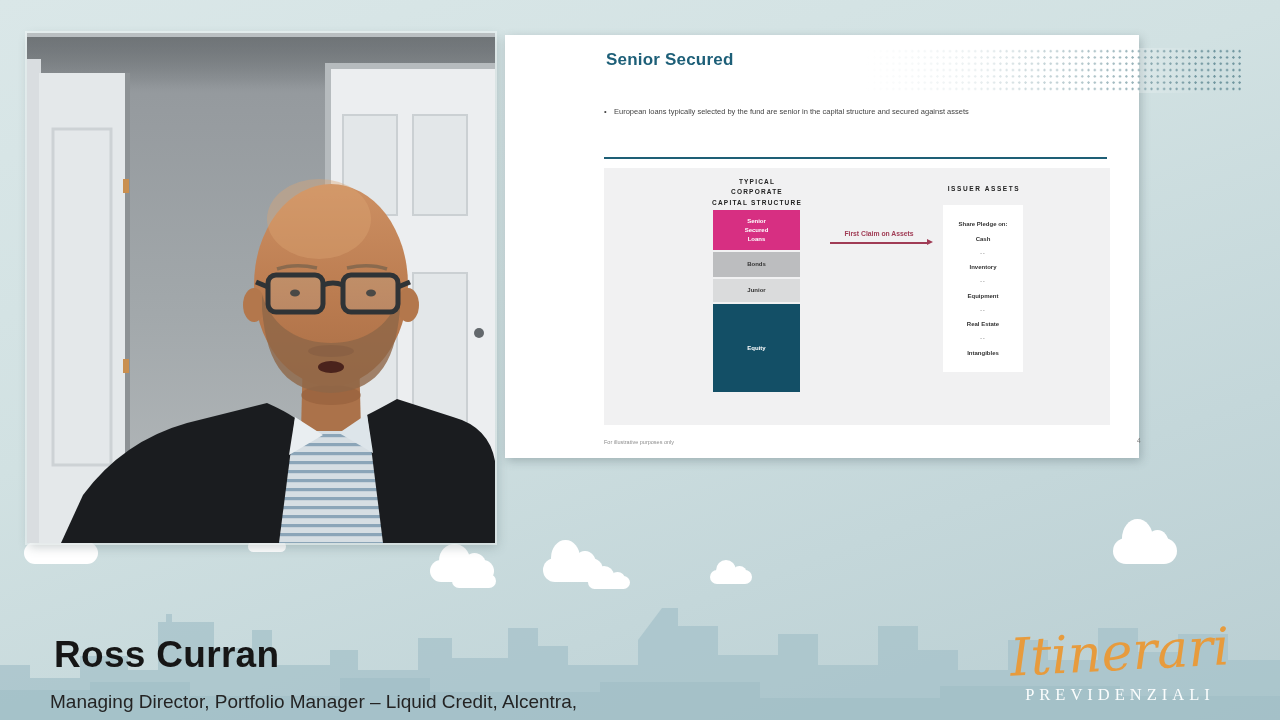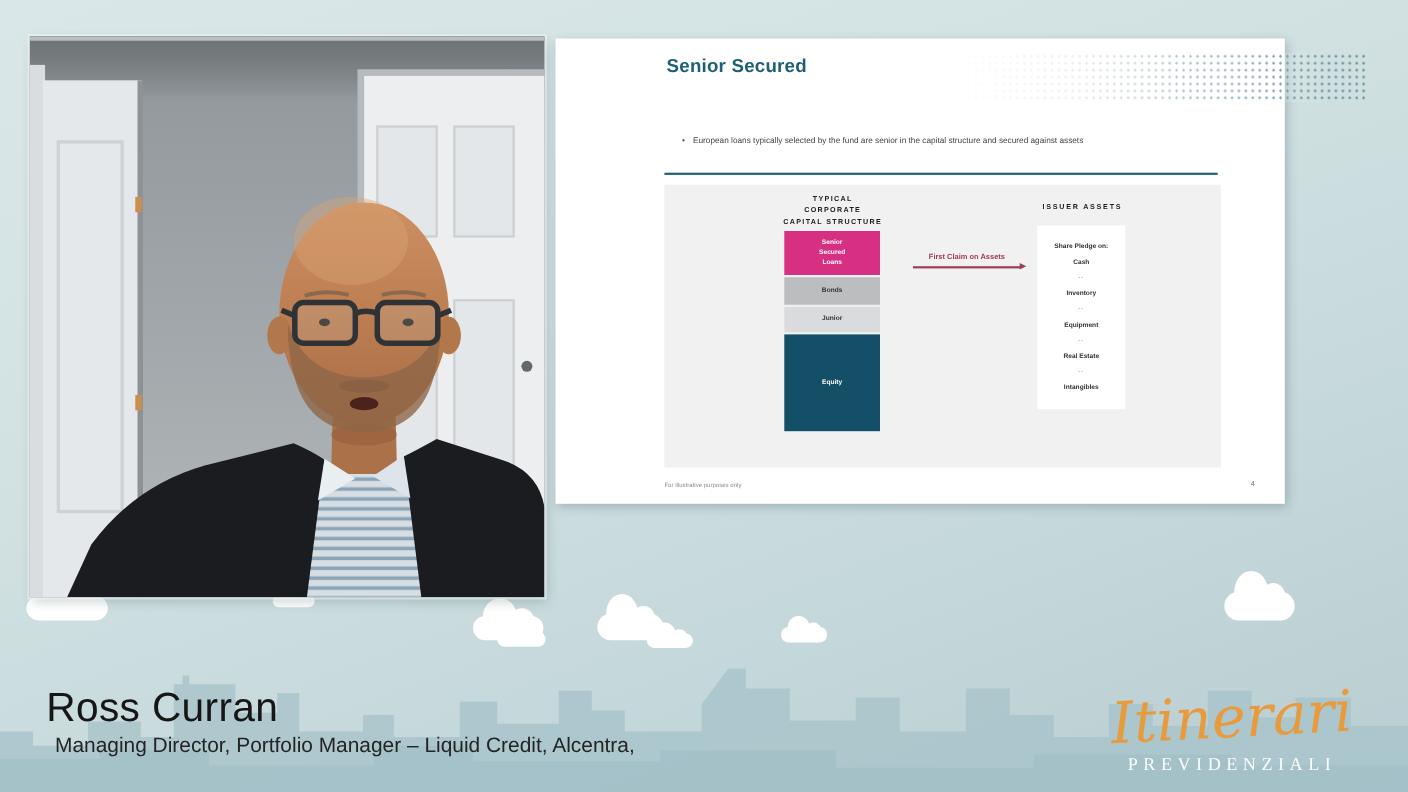--- a/index.html
+++ b/index.html
@@ -14,29 +14,29 @@
   .cloud::after{content:"";position:absolute;background:#fff;border-radius:50%;
                 width:36%;height:110%;right:12%;bottom:20%;}
   .skyline{position:absolute;left:0;top:570px;width:1280px;height:150px;}
 
   
   .webcam{position:absolute;left:27px;top:33px;width:468px;height:510px;background:#9aa0a4;
           box-shadow:0 0 0 2px rgba(242,248,248,.55),2px 4px 10px rgba(70,90,95,.28);overflow:hidden;}
 
   
   .slide{position:absolute;left:505px;top:35px;width:634px;height:423px;background:#fff;
-         box-shadow:2px 3px 9px rgba(70,90,95,.32);padding-left:29px;}
+         box-shadow:2px 3px 9px rgba(70,90,95,.32);}
   .slide *{position:absolute;box-sizing:border-box;}
   .slide-title{left:101px;top:15px;font-size:17px;font-weight:bold;color:#1d5f78;letter-spacing:.2px;}
   .dots{left:360px;top:13px;width:378px;height:45px;
         background-image:radial-gradient(circle,#6f959e 1.15px,transparent 1.3px);
         background-size:6.3px 6.3px;}
   .dots::after{content:"";position:absolute;inset:0;
         background:linear-gradient(90deg,#fff 0%,rgba(255,255,255,.85) 30%,rgba(255,255,255,0) 90%);}
-  .bullets{left:99px;top:72px;width:562px;margin:16px;padding:0;list-style:none;}
+  .bullets{left:99px;top:72px;width:562px;margin:0;padding:0;list-style:none;}
   .bullets li{position:relative;display:block;padding-left:10px;font-size:7.5px;line-height:1.45;
               color:#454545;margin-bottom:4px;}
   .bullets li::before{content:"•";position:absolute;left:0;top:0;color:#454545;}
   .rule{left:99px;top:122px;width:503px;height:2px;background:#1e5f76;}
   .diagram{left:99px;top:133px;width:506px;height:257px;background:#f1f1f2;}
   .diag-left-title{left:83px;top:9px;width:140px;text-align:center;font-size:6.5px;font-weight:bold;
                    letter-spacing:1.2px;line-height:1.6;color:#222;white-space:pre-line;}
   .bars{left:109px;top:42px;width:87px;display:flex;flex-direction:column;gap:2px;position:absolute;}
   .bar{position:relative;display:flex;align-items:center;justify-content:center;text-align:center;
        font-size:6px;font-weight:bold;line-height:1.5;white-space:pre-line;}
@@ -54,21 +54,21 @@
   .assets{left:339px;top:37px;width:80px;height:167px;background:#fff;display:flex;flex-direction:column;
           align-items:center;justify-content:space-evenly;padding:8px 2px;font-size:6px;font-weight:bold;
           color:#333;text-align:center;}
   .assets span{position:static;}
   .assets .dash{font-size:5px;color:#777;font-weight:normal;letter-spacing:1px;}
   .slide-footnote{left:99px;top:404px;font-size:5.5px;color:#8d8d8d;}
   .slide-page{left:632px;top:402px;font-size:6.5px;color:#777;}
 
   
   .speaker-block{position:absolute;left:38px;top:620px;color:#161616;}
-  .speaker-name{font-size:37px;font-weight:400;letter-spacing:.3px;line-height:1.05;margin:4px;}
+  .speaker-name{font-size:37px;font-weight:700;letter-spacing:.3px;line-height:1.05;margin:16px;}
   .speaker-title{font-size:19px;line-height:1.2;color:#242424;margin-top:5px;margin-left:12px;}
   .logo{position:absolute;left:995px;top:612px;width:250px;height:105px;}
 </style>
 </head>
 <body>
 
 <div class="stage">
 
   <div class="cloud" style="left:24px;top:542px;width:74px;height:22px;"></div>
   <div class="cloud" style="left:248px;top:541px;width:38px;height:11px;"></div>

